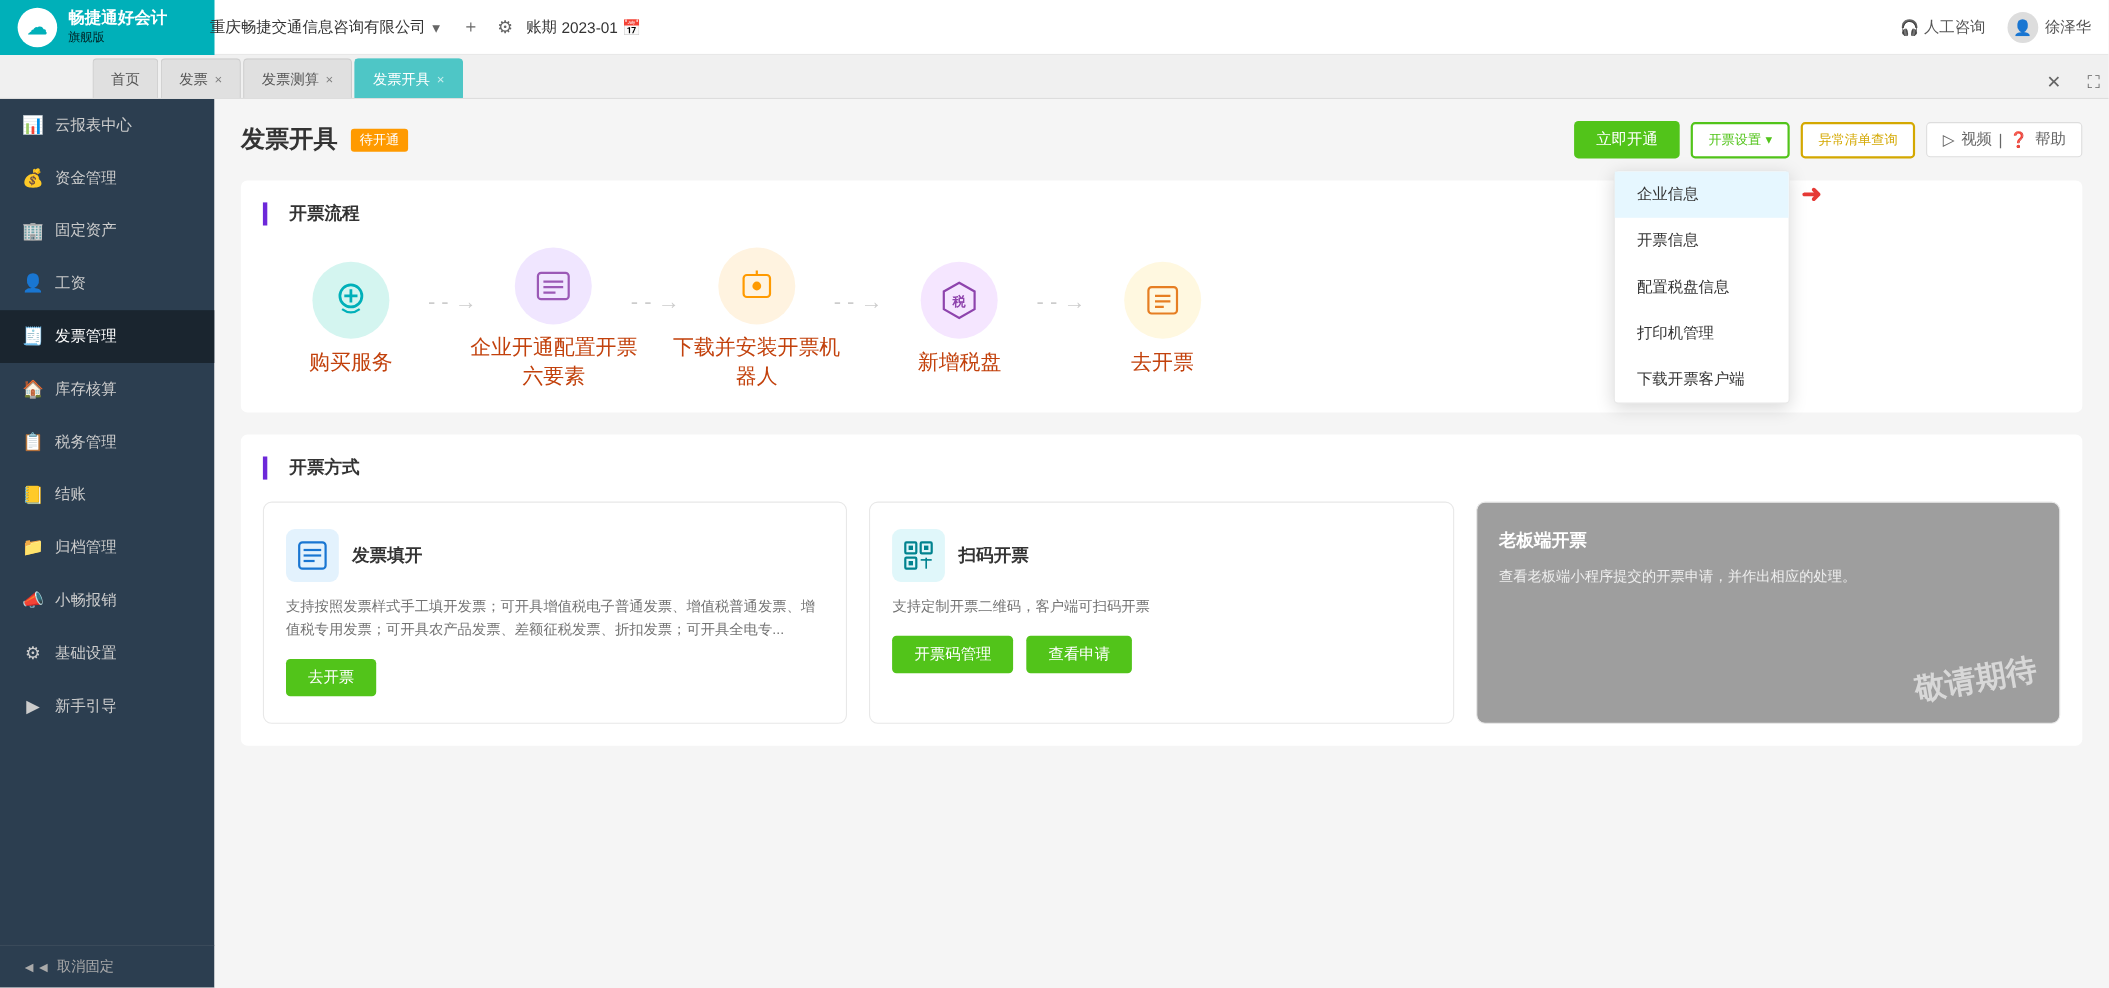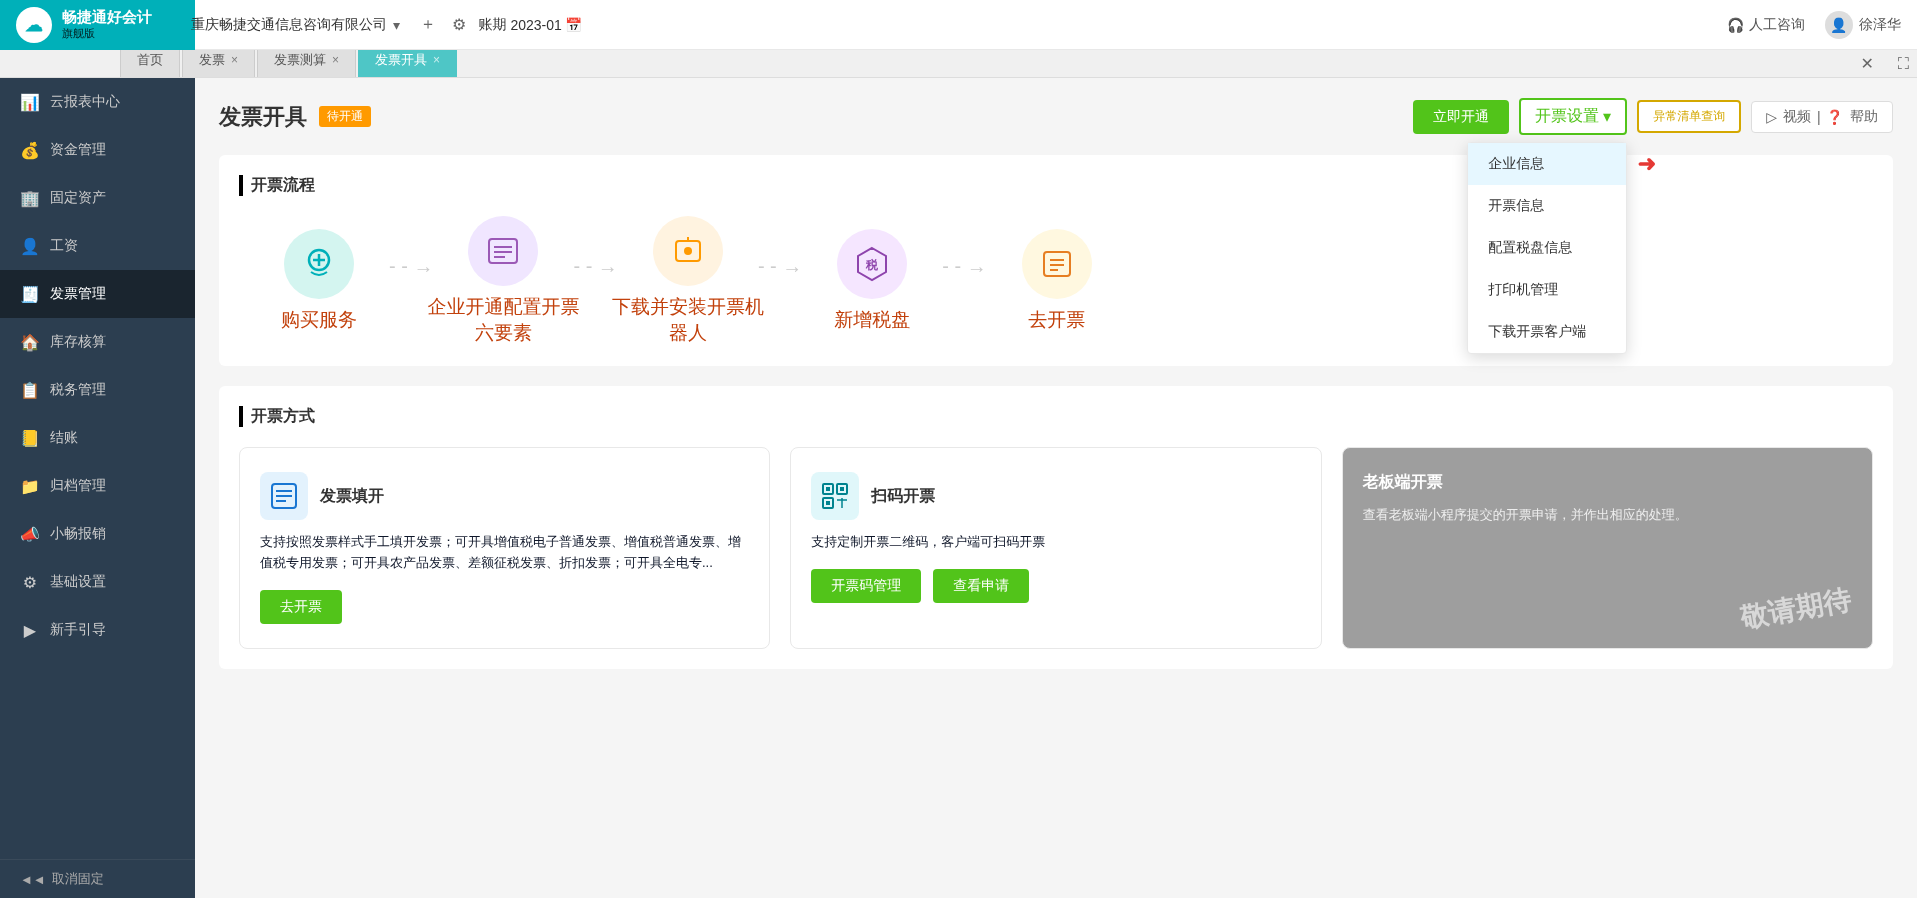--- a/index.html
+++ b/index.html
@@ -9,21 +9,21 @@
     .top-bar { height: 50px; background: #fff; display: flex; align-items: center; padding: 0 16px; border-bottom: 1px solid #e8e8e8; gap: 12px; z-index: 100; }
     .company-selector { display: flex; align-items: center; gap: 6px; font-size: 14px; color: #333; cursor: pointer; }
     .company-selector .chevron { color: #666; }
     .top-bar-actions { display: flex; align-items: center; gap: 16px; margin-left: 8px; }
     .top-bar-icon { color: #666; cursor: pointer; font-size: 16px; }
     .period-label { font-size: 14px; color: #333; display: flex; align-items: center; gap: 4px; }
     .top-bar-right { margin-left: auto; display: flex; align-items: center; gap: 20px; color: #555; }
     .user-info { display: flex; align-items: center; gap: 6px; cursor: pointer; }
 
     
-    .tab-bar { height: 28px; background: #f0f0f0; display: flex; align-items: flex-end; padding-left: 120px; border-bottom: 1px solid #ddd; }
+    .tab-bar { height: 40px; background: #f0f0f0; display: flex; align-items: flex-end; padding-left: 84px; border-bottom: 1px solid #ddd; }
     .tab { height: 36px; padding: 0 16px; display: flex; align-items: center; gap: 6px; cursor: pointer; border-radius: 4px 4px 0 0; font-size: 13px; color: #555; background: #e0e0e0; border: 1px solid #ccc; border-bottom: none; margin-right: 2px; }
     .tab.active { background: #4ec6c6; color: #fff; border-color: #4ec6c6; }
     .tab .close-btn { font-size: 12px; opacity: 0.7; }
 
     
     .main-layout { display: flex; flex: 1; overflow: hidden; }
 
     
     .sidebar { width: 195px; background: #2c3e50; color: #fff; display: flex; flex-direction: column; flex-shrink: 0; }
     .sidebar-logo { height: 60px; background: #00b0b9; display: flex; align-items: center; gap: 10px; padding: 0 16px; }
@@ -39,44 +39,44 @@
     .sidebar-bottom { padding: 10px 20px; color: #aaa; font-size: 13px; cursor: pointer; display: flex; align-items: center; gap: 6px; border-top: 1px solid #3a4a5a; }
 
     
     .content { flex: 1; overflow: auto; background: #f5f5f5; }
     .page-content { padding: 20px 24px; }
     .page-header { display: flex; align-items: center; gap: 12px; margin-bottom: 20px; }
     .page-title { font-size: 22px; font-weight: bold; color: #333; }
     .status-badge { background: #ff9a00; color: #fff; font-size: 12px; padding: 2px 8px; border-radius: 3px; }
     .header-actions { margin-left: auto; display: flex; align-items: center; gap: 10px; }
     .btn-green { background: #52c41a; color: #fff; border: none; padding: 8px 20px; border-radius: 4px; cursor: pointer; font-size: 14px; }
-    .btn-outline-green { background: #fff; color: #52c41a; border: 2px solid #52c41a; padding: 6px 14px; border-radius: 4px; cursor: pointer; font-size: 16px; display: flex; align-items: center; gap: 4px; position: relative; }
+    .btn-outline-green { background: #fff; color: #52c41a; border: 2px solid #52c41a; padding: 6px 14px; border-radius: 4px; cursor: pointer; font-size: 12px; display: flex; align-items: center; gap: 4px; position: relative; }
     .btn-outline-yellow { background: #fff; color: #d4a800; border: 2px solid #d4a800; padding: 6px 14px; border-radius: 4px; cursor: pointer; font-size: 12px; }
     .btn-video { background: #fff; color: #666; border: 1px solid #ddd; padding: 6px 14px; border-radius: 4px; cursor: pointer; font-size: 14px; display: flex; align-items: center; gap: 6px; }
 
     
     .section { background: #fff; border-radius: 6px; padding: 20px; margin-bottom: 20px; }
-    .section-title { font-size: 16px; font-weight: bold; color: #333; margin-bottom: 20px; border-left: 4px solid #000000; padding-left: 8px; }
+    .section-title { font-size: 16px; font-weight: bold; color: #333; margin-bottom: 20px; border-left: 4px solid #6d28d9; padding-left: 20px; }
 
     
     .flow-steps { display: flex; align-items: center; gap: 0; }
     .flow-step { display: flex; flex-direction: column; align-items: center; gap: 8px; width: 160px; }
     .flow-step-icon { width: 70px; height: 70px; border-radius: 50%; display: flex; align-items: center; justify-content: center; font-size: 28px; }
     .flow-step-label { font-size: 19px; color: #c2410c; text-align: center; }
     .flow-arrow { color: #ccc; font-size: 20px; margin: 0 -10px; margin-bottom: 30px; }
     .icon-teal { background: #e0f7f7; color: #00b0b9; }
 
     
     .methods-grid { display: grid; grid-template-columns: 1fr 1fr 1fr; gap: 20px; }
     .method-card { background: #fff; border: 1px solid #e8e8e8; border-radius: 8px; padding: 24px 20px; }
     .method-card.disabled { background: #9e9e9e; color: #fff; }
     .method-header { display: flex; align-items: center; gap: 12px; margin-bottom: 12px; }
     .method-icon { width: 48px; height: 48px; border-radius: 8px; display: flex; align-items: center; justify-content: center; font-size: 24px; }
     .method-title { font-size: 16px; font-weight: bold; color: #333; }
-    .method-desc { font-size: 13px; color: #0f172a; line-height: 1.6; margin-bottom: 16px; }
+    .method-desc { font-size: 13px; color: #737373; line-height: 1.6; margin-bottom: 16px; }
     .method-btn { display: inline-block; background: #52c41a; color: #fff; border: none; padding: 8px 20px; border-radius: 4px; cursor: pointer; font-size: 14px; margin-right: 8px; }
 
     
     .dropdown-menu { position: absolute; top: 44px; right: 0; background: #fff; border: 1px solid #e8e8e8; border-radius: 4px; box-shadow: 0 4px 16px rgba(0,0,0,0.15); width: 160px; z-index: 1000; }
     .dropdown-item { padding: 12px 20px; cursor: pointer; color: #333; font-size: 14px; }
     .dropdown-item.highlighted { background: #e6f7ff; color: #333; }
 
     .window-controls { display: flex; align-items: center; gap: 8px; margin-left: auto; }
     .window-btn { background: none; border: none; cursor: pointer; font-size: 16px; color: #666; padding: 4px 8px; }
   </style>

